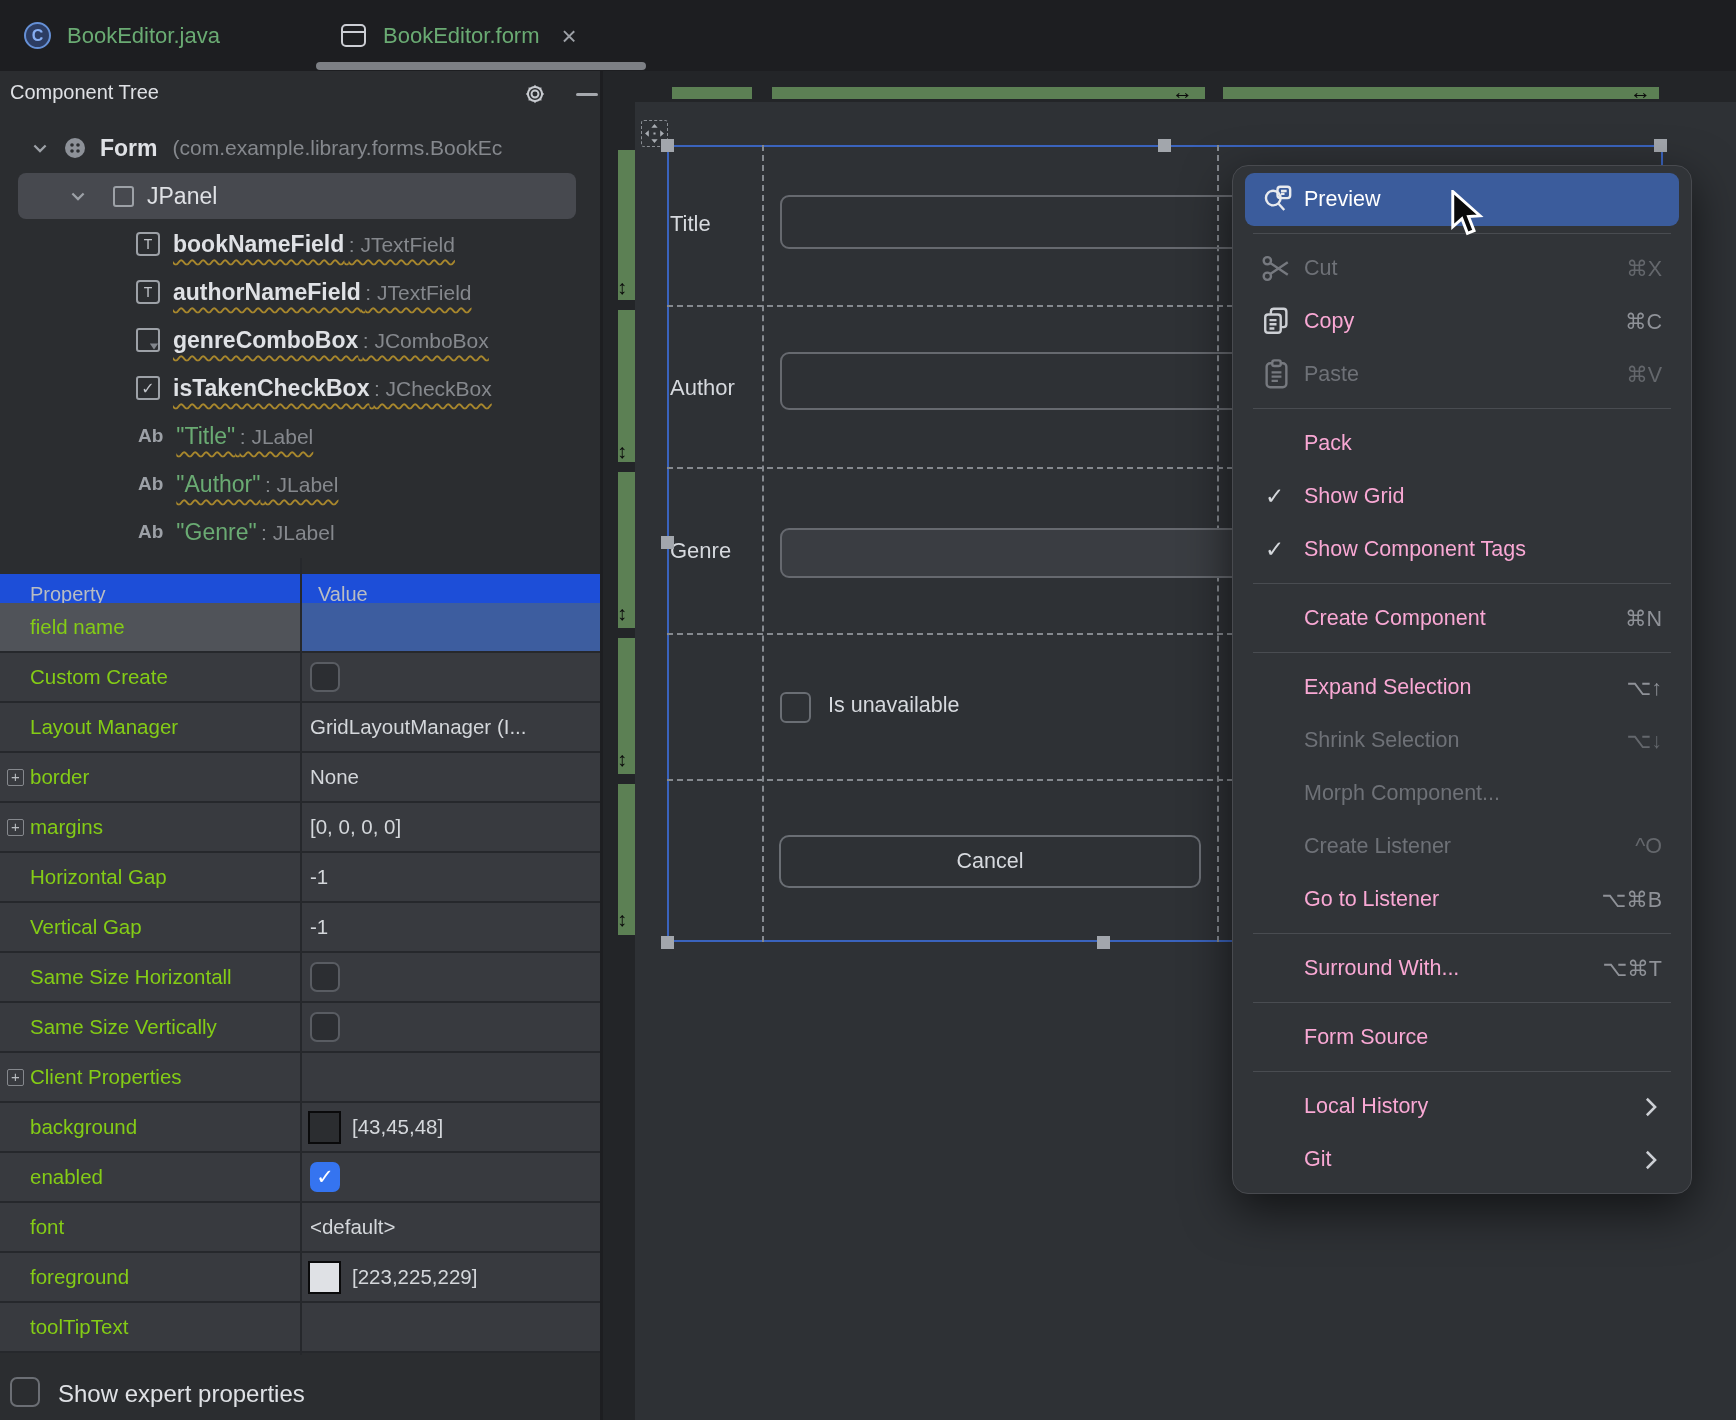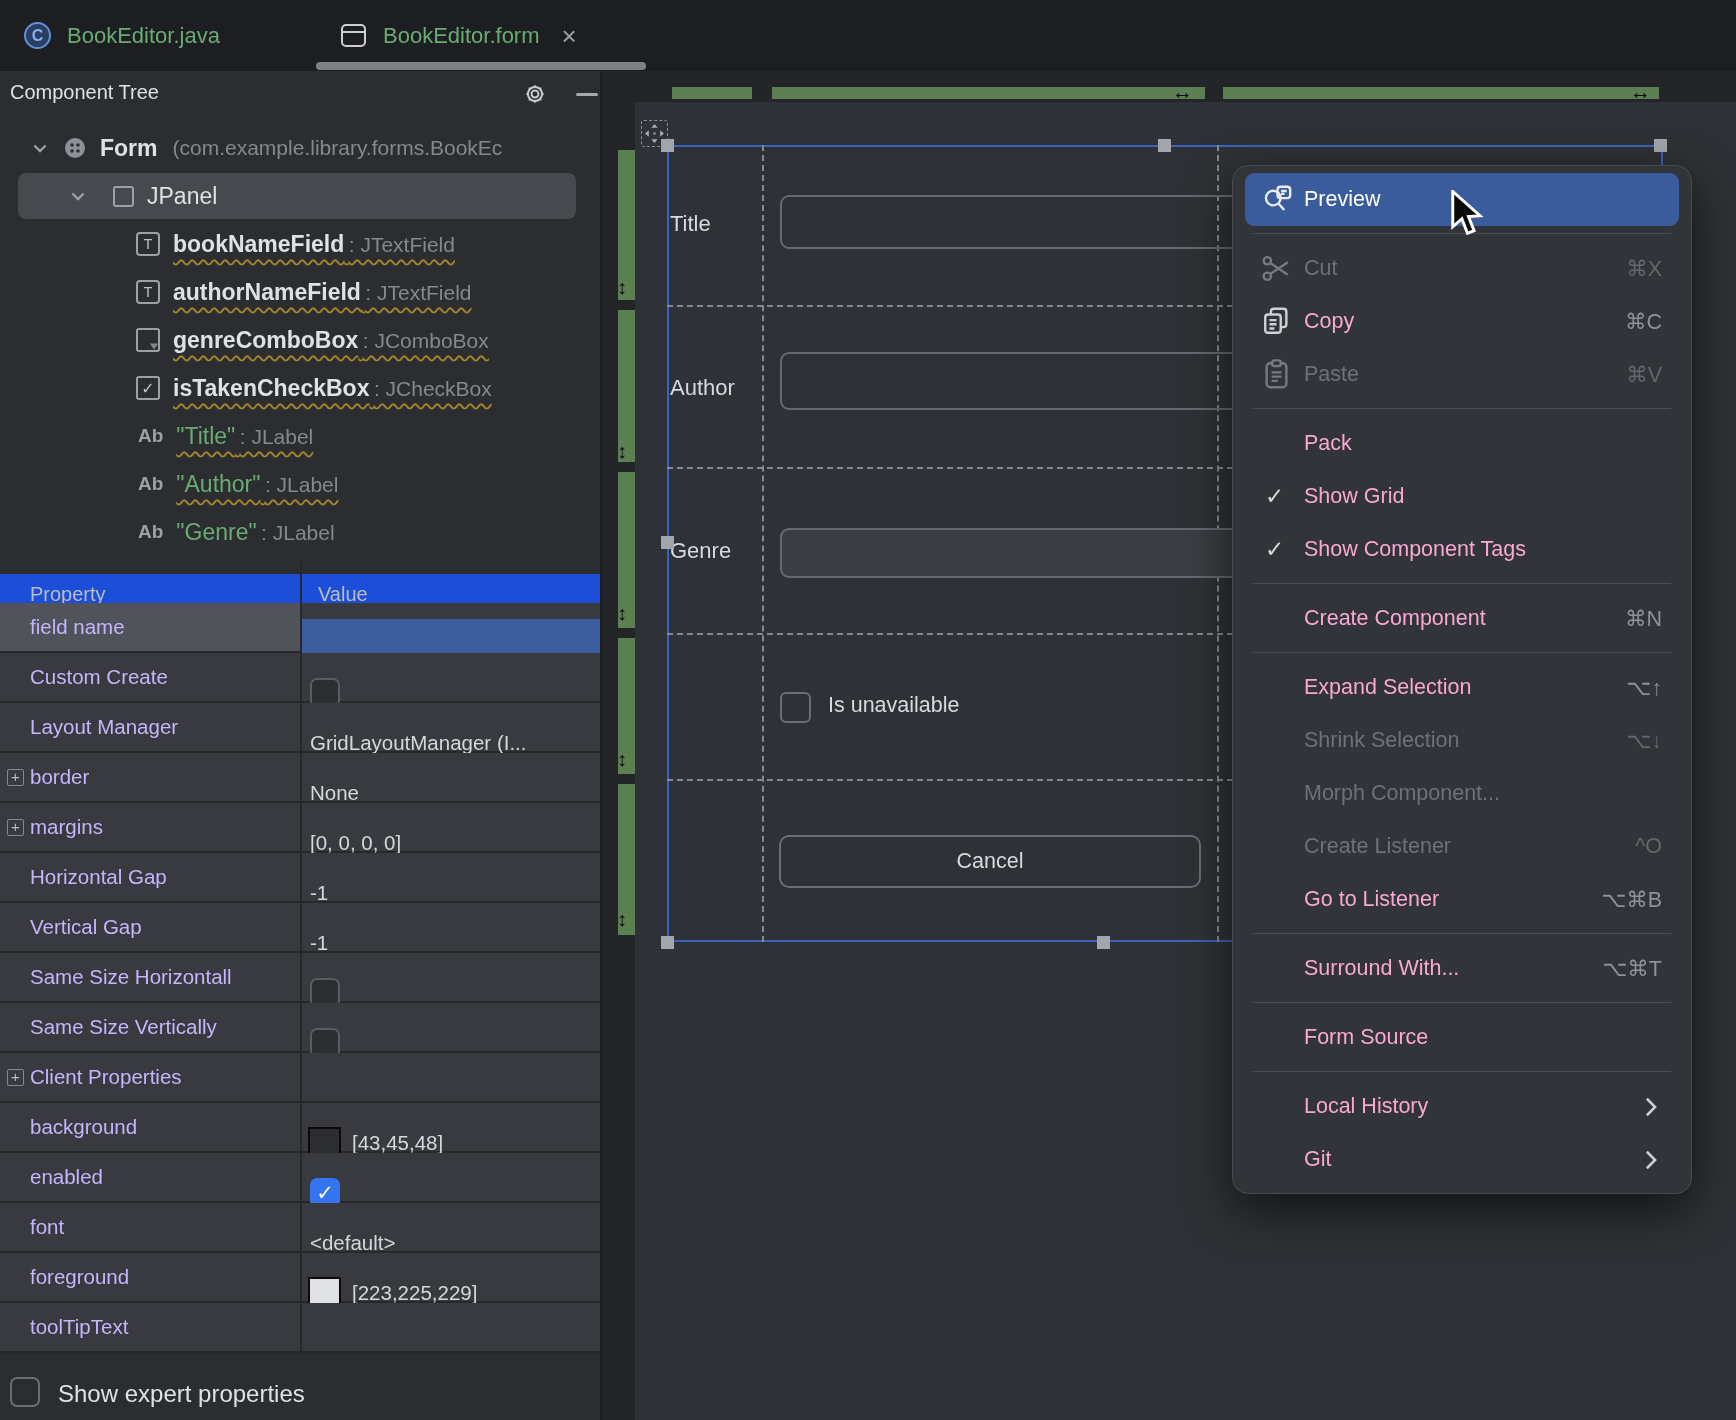--- a/index.html
+++ b/index.html
@@ -43,22 +43,22 @@
   .check-icon { width:24px; height:24px; border:2px solid #9da1a7; border-radius:3px; color:#c2c5ca; font-size:16px;
     display:flex; align-items:center; justify-content:center; flex:0 0 auto; }
   .ab-icon { font-size:19px; font-weight:bold; color:#9da1a7; flex:0 0 auto; }
   .form-root-icon { width:24px; height:24px; flex:0 0 auto; }
 
   
   #prop-table { position:absolute; left:0; top:487px; width:603px; }
   #prop-header { position:absolute; left:0; top:16px; width:603px; height:45px; background:#1d4ed8; border-bottom:2px solid #222427; }
   .ph { position:absolute; top:9px; font-size:20px; color:#b9bdc2; }
   .prow { position:absolute; left:0; width:603px; height:50px; background:#383a3f; border-bottom:2px solid #26282c; }
-  .pname { position:absolute; left:30px; top:12px; font-size:20.5px; color:#c4b5fd; white-space:nowrap; }
-  .pval  { position:absolute; left:302px; top:16px; width:301px; height:48px; }
+  .pname { position:absolute; left:30px; top:12px; font-size:20.5px; color:#84cc16; white-space:nowrap; }
+  .pval  { position:absolute; left:302px; top:0; width:301px; height:48px; }
   .pval-text { position:absolute; left:8px; top:12px; font-size:20.5px; color:#d4d7db; white-space:nowrap; }
   #vdivider { position:absolute; left:300px; top:0; width:2px; background:#26282c; }
   .expander { position:absolute; left:7px; top:16px; width:17px; height:17px; border:1.5px solid #85888d; border-radius:2px;
     color:#b9bdc1; font-size:15px; line-height:14px; text-align:center; }
   .cb { position:absolute; left:8px; top:9px; width:30px; height:30px; border-radius:7px; border:2px solid #595c62; background:#2c2e32; }
   .cb-checked { position:absolute; left:8px; top:9px; width:30px; height:30px; border-radius:7px; background:#3574f0;
     color:#fff; font-size:21px; font-weight:bold; display:flex; align-items:center; justify-content:center; }
   .swatch { position:absolute; left:6px; top:8px; width:33px; height:33px; border:2px solid #0a0a0b; }
   .sel-name { background:#505359; }
   .sel-val { background:#3d5d9f; }

